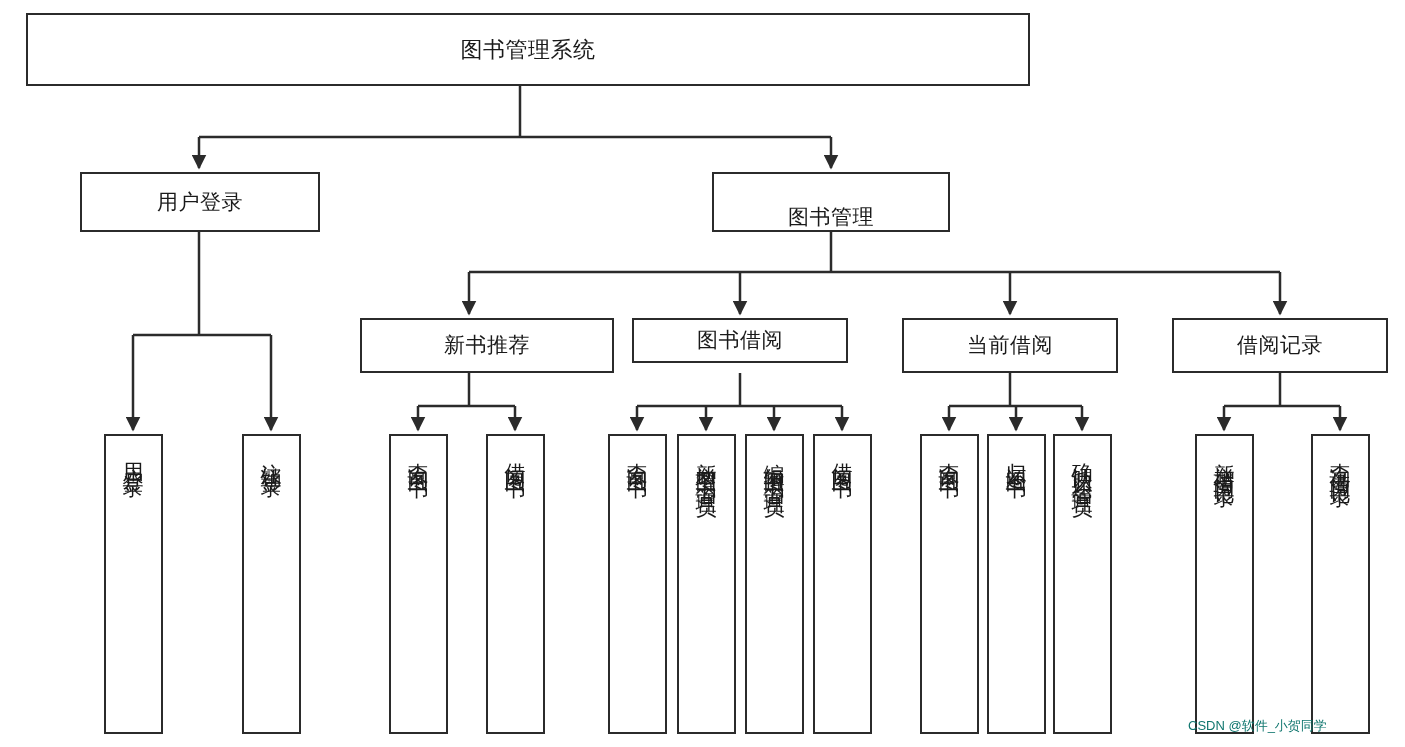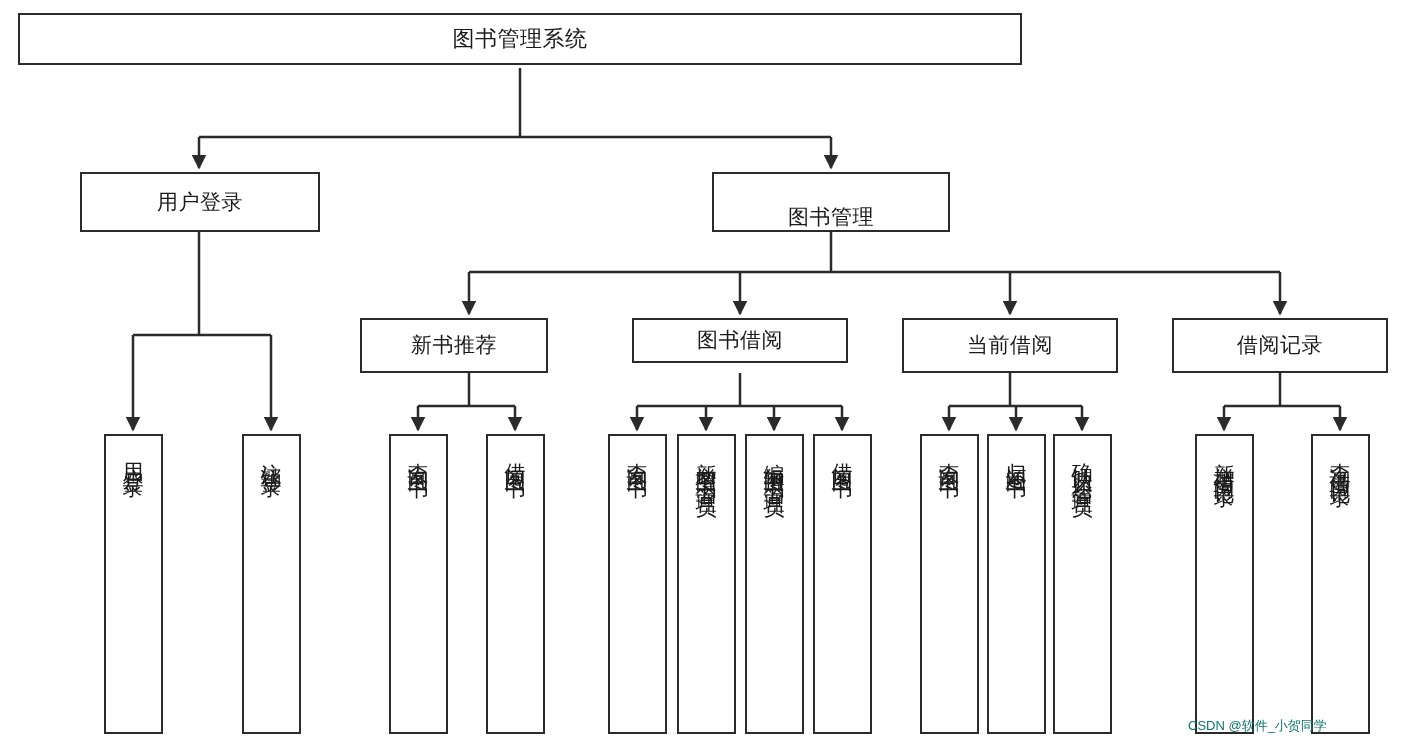--- a/index.html
+++ b/index.html
@@ -118,32 +118,32 @@
       <path d="M 1016 406 L 1016 430" marker-end="url(#arrow)"></path>
       <path d="M 1082 406 L 1082 430" marker-end="url(#arrow)"></path>
 
       <path d="M 1280 373 L 1280 406"></path>
       <path d="M 1224 406 L 1340 406"></path>
       <path d="M 1224 406 L 1224 430" marker-end="url(#arrow)"></path>
       <path d="M 1340 406 L 1340 430" marker-end="url(#arrow)"></path>
     </g>
   </svg>
 
-  <div class="node horiz" id="root-node" style="left:18px; top:13px; width:1004px; height:52px;">
+  <div class="node horiz" id="root-node" style="left:26px; top:13px; width:1004px; height:73px;">
     <span class="lbl">图书管理系统</span>
   </div>
 
   <div class="node horiz" style="left:80px; top:172px; width:240px; height:60px;">
     <span class="lbl">用户登录</span>
   </div>
   <div class="node horiz" style="left:712px; top:172px; width:238px; height:60px;align-items:flex-end;">
     <span class="lbl">图书管理</span>
   </div>
 
-  <div class="node horiz" style="left:360px; top:318px; width:188px; height:55px;">
+  <div class="node horiz" style="left:360px; top:318px; width:254px; height:55px;">
     <span class="lbl">新书推荐</span>
   </div>
   <div class="node horiz" style="left:632px; top:318px; width:216px; height:45px;">
     <span class="lbl">图书借阅</span>
   </div>
   <div class="node horiz" style="left:902px; top:318px; width:216px; height:55px;">
     <span class="lbl">当前借阅</span>
   </div>
   <div class="node horiz" style="left:1172px; top:318px; width:216px; height:55px;">
     <span class="lbl">借阅记录</span>

